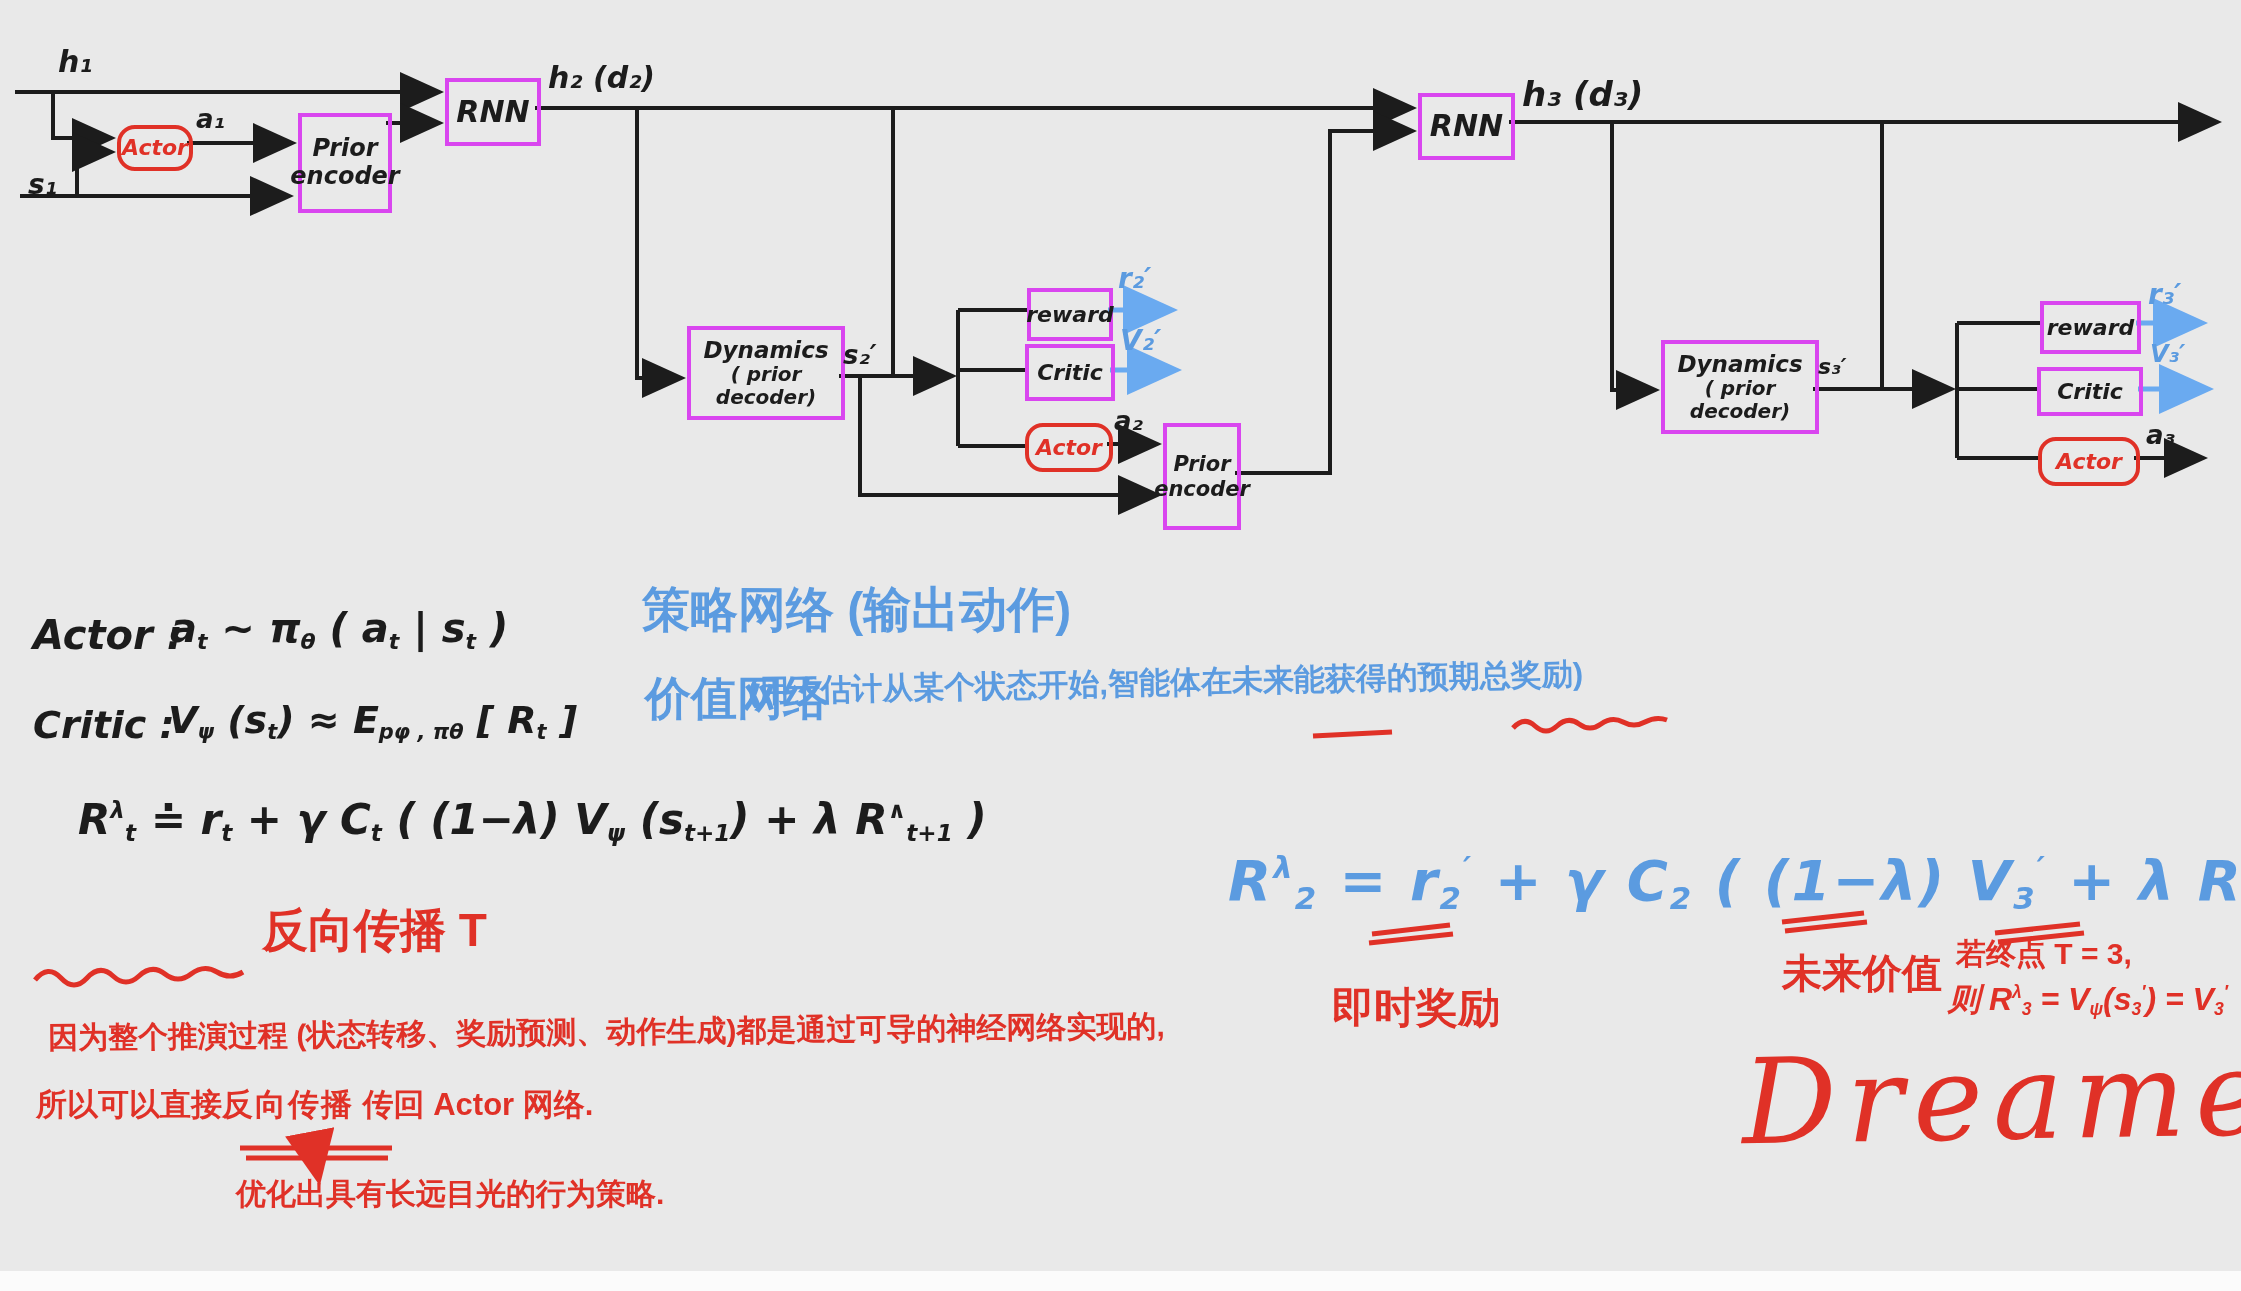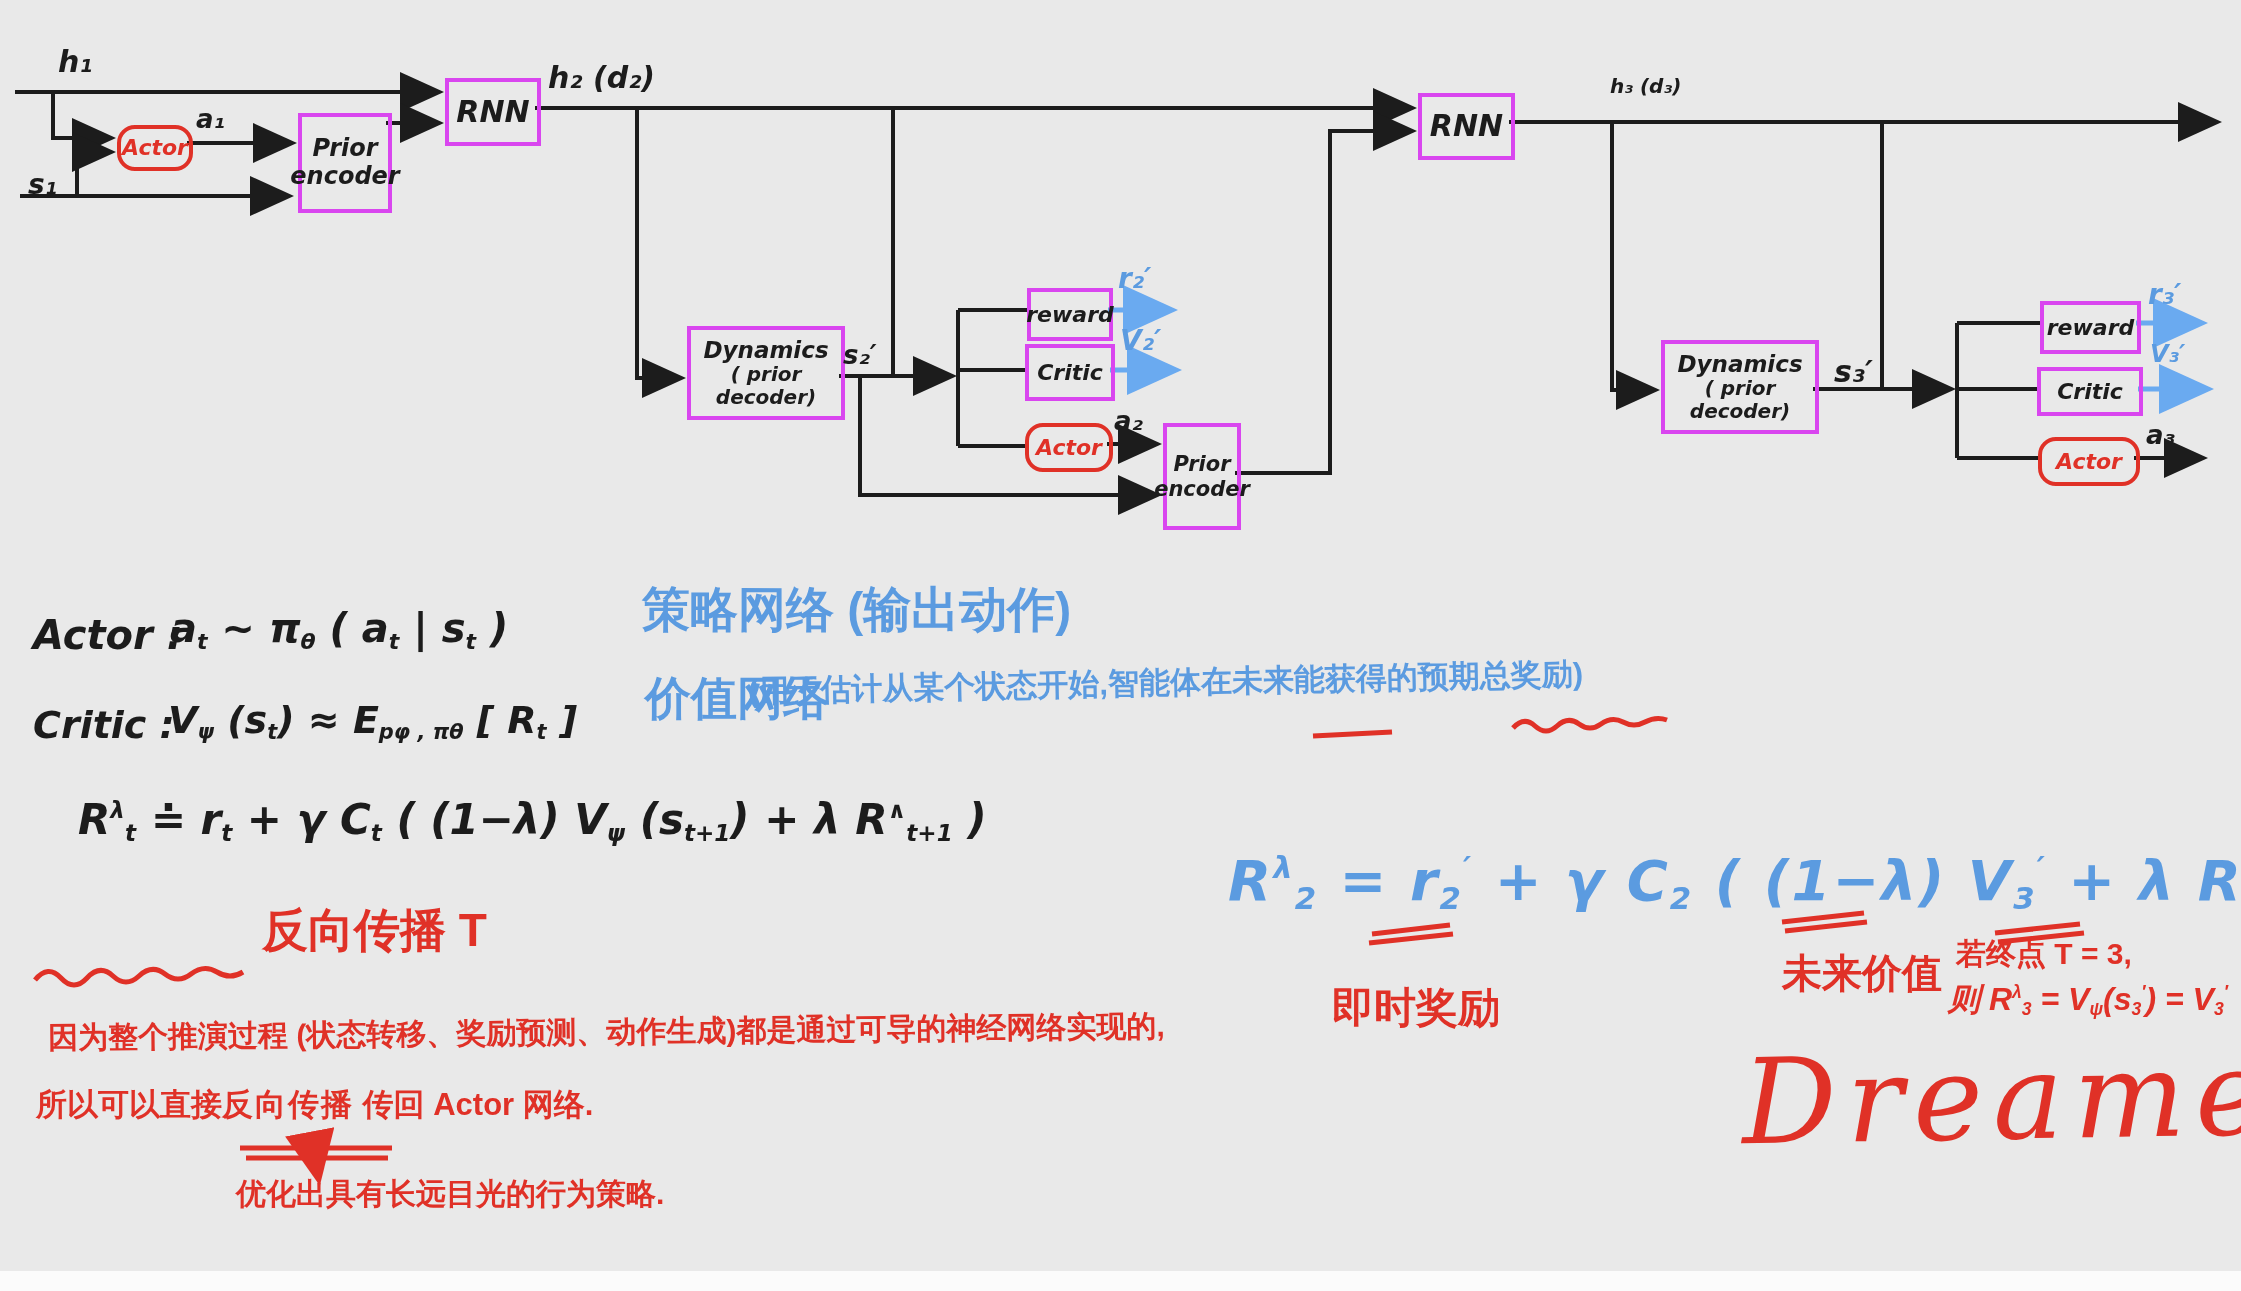--- a/index.html
+++ b/index.html
@@ -132,22 +132,22 @@
   </div>
 
   <div class="wlabel" style="left:14px;top:44px;font-size:30px;margin-left:44px;">h₁</div>
   <div class="wlabel" style="left:28px;top:168px;font-size:28px;">s₁</div>
   <div class="wlabel" style="left:196px;top:104px;font-size:26px;">a₁</div>
   <div class="wlabel" style="left:548px;top:60px;font-size:30px;">h₂ (d₂)</div>
   <div class="wlabel" style="left:843px;top:340px;font-size:26px;">s₂′</div>
   <div class="wlabel" style="left:1114px;top:406px;font-size:26px;">a₂</div>
   <div class="wlabel blue" style="left:1118px;top:262px;font-size:28px;">r₂′</div>
   <div class="wlabel blue" style="left:1120px;top:324px;font-size:28px;">V₂′</div>
-  <div class="wlabel" style="left:1610px;top:74px;font-size:20px;text-align:center;">h₃ (d₃)</div>
-  <div class="wlabel" style="left:1818px;top:354px;font-size:30px;margin-left:16px;">s₃′</div>
+  <div class="wlabel" style="left:1522px;top:74px;font-size:34px;text-align:center;">h₃ (d₃)</div>
+  <div class="wlabel" style="left:1818px;top:354px;font-size:22px;">s₃′</div>
   <div class="wlabel" style="left:2146px;top:420px;font-size:26px;">a₃</div>
   <div class="wlabel blue" style="left:2148px;top:278px;font-size:28px;">r₃′</div>
   <div class="wlabel blue" style="left:2150px;top:340px;font-size:24px;">V₃′</div>
 
   <div class="formula" style="left:33px;top:612px;font-size:40px;">Actor :</div>
   <div class="formula" style="left:170px;top:605px;font-size:40px;"><span>a</span><span class="sb">t</span><span> ∼ π</span><span class="sb">θ</span><span> ( a</span><span class="sb">t</span><span> | s</span><span class="sb">t</span><span> )</span></div>
   <div class="cjk blue" style="left:642px;top:578px;font-size:48px;">策略网络 (输出动作)</div>
 
   <div class="formula" style="left:33px;top:703px;font-size:38px;">Critic :</div>
   <div class="formula" style="left:168px;top:698px;font-size:38px;"><span>V</span><span class="sb">ψ</span><span> (s</span><span class="sb">t</span><span>) ≈ E</span><span class="sb">pφ , πθ</span><span> [ R</span><span class="sb">t</span><span> ]</span></div>

